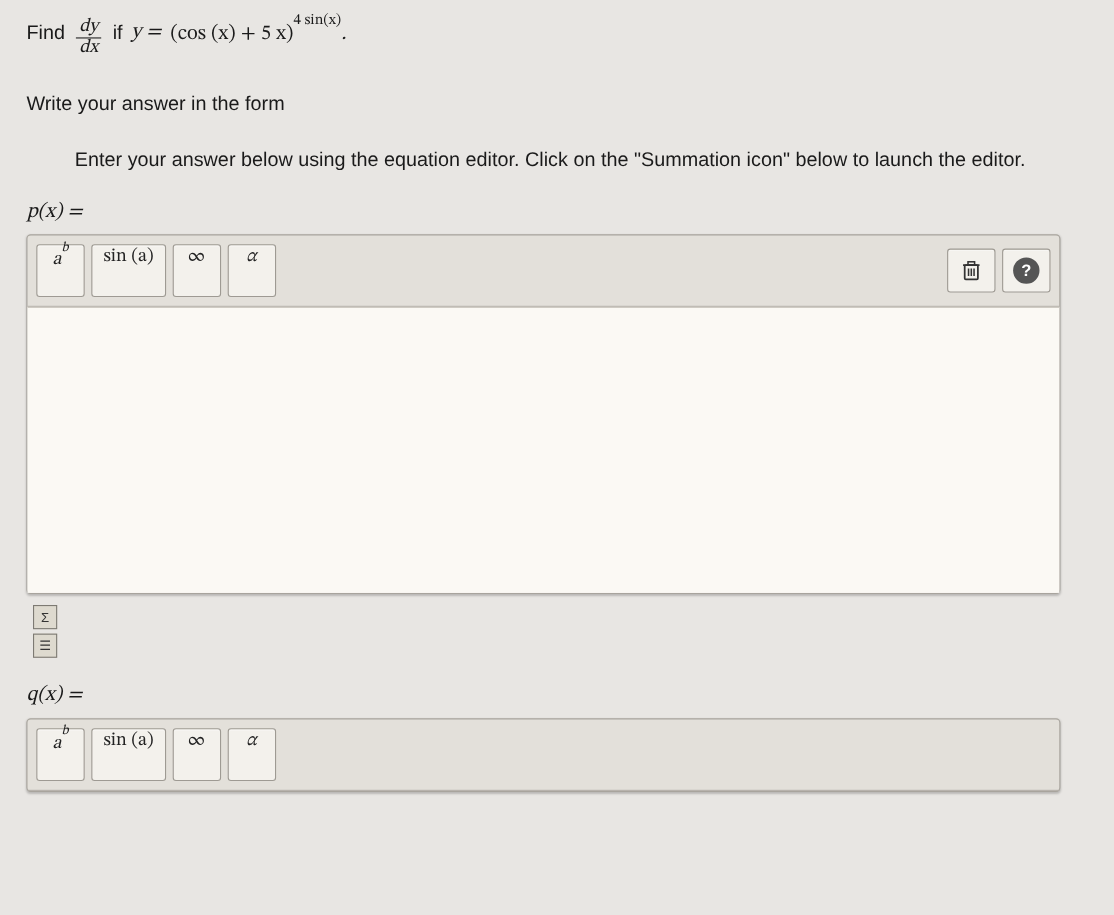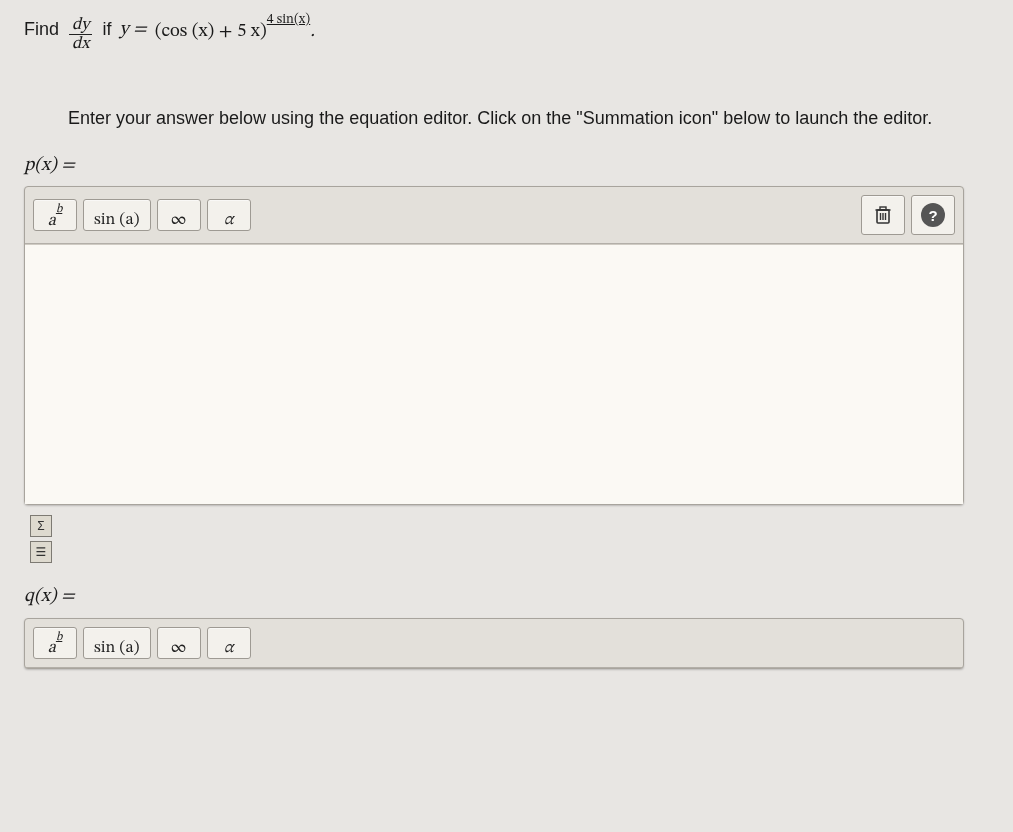--- a/index.html
+++ b/index.html
@@ -45,48 +45,48 @@
     display: inline-flex;
     flex-direction: column;
     vertical-align: middle;
     text-align: center;
     font-size: 17px;
     line-height: 1.05;
     margin: 0 2px;
   }
   .frac .num { border-bottom: 1.2px solid #222; padding: 0 3px; }
   .frac .den { padding: 0 3px; }
-  sup { font-size: 0.72em; position: relative; top: -0.45em; text-decoration: underline; }
+  sup { font-size: 0.72em; position: relative; top: -0.45em; }
   .label-line {
     margin-top: 12px;
     margin-bottom: 6px;
   }
   .editor {
     background: #e3e0da;
     border: 1px solid #a8a49d;
     border-radius: 4px;
     box-shadow: 0 1px 2px rgba(0,0,0,0.2);
     width: 940px;
   }
   .editor-toolbar {
     display: flex;
     align-items: center;
     padding: 8px;
     border-bottom: 1px solid #b3afa8;
     gap: 6px;
   }
   .toolbar-btn {
-    height: 32px;
+    height: 48px;
     min-width: 44px;
     padding: 0 10px;
     background: #f3f1ec;
     border: 1px solid #9e9a93;
     border-radius: 3px;
     display: flex;
-    align-items: flex-end;
+    align-items: flex-start;
     justify-content: center;
     font-family: "Cambria Math", "STIX Two Math", "Times New Roman", serif;
     font-size: 17px;
     cursor: pointer;
     color: #222;
     box-shadow: inset 0 1px 0 rgba(255,255,255,0.5);
   }
   .toolbar-btn.italic { font-style: italic; }
   .toolbar-spacer { flex: 1; }
   .icon-btn {
@@ -144,20 +144,21 @@
     </span>
   </span>
   <span>if</span>
   <span class="math">y =</span>
   <span class="math">
     <span class="upright">(cos (x) + 5 x)</span><sup><span class="upright">4 sin(x)</span></sup><span>.</span>
   </span>
 </div>
 
 <div class="instruction-line">
+  <span>Write your answer in the form</span>
 </div>
 
 <div class="instruction-text">Enter your answer below using the equation editor. Click on the "Summation icon" below to launch the editor.</div>
 
 <div class="label-line math">p(x) =</div>
 
 <div class="editor">
   <div class="editor-toolbar">
     <button class="toolbar-btn italic">
       <span>a<sup>b</sup></span>

